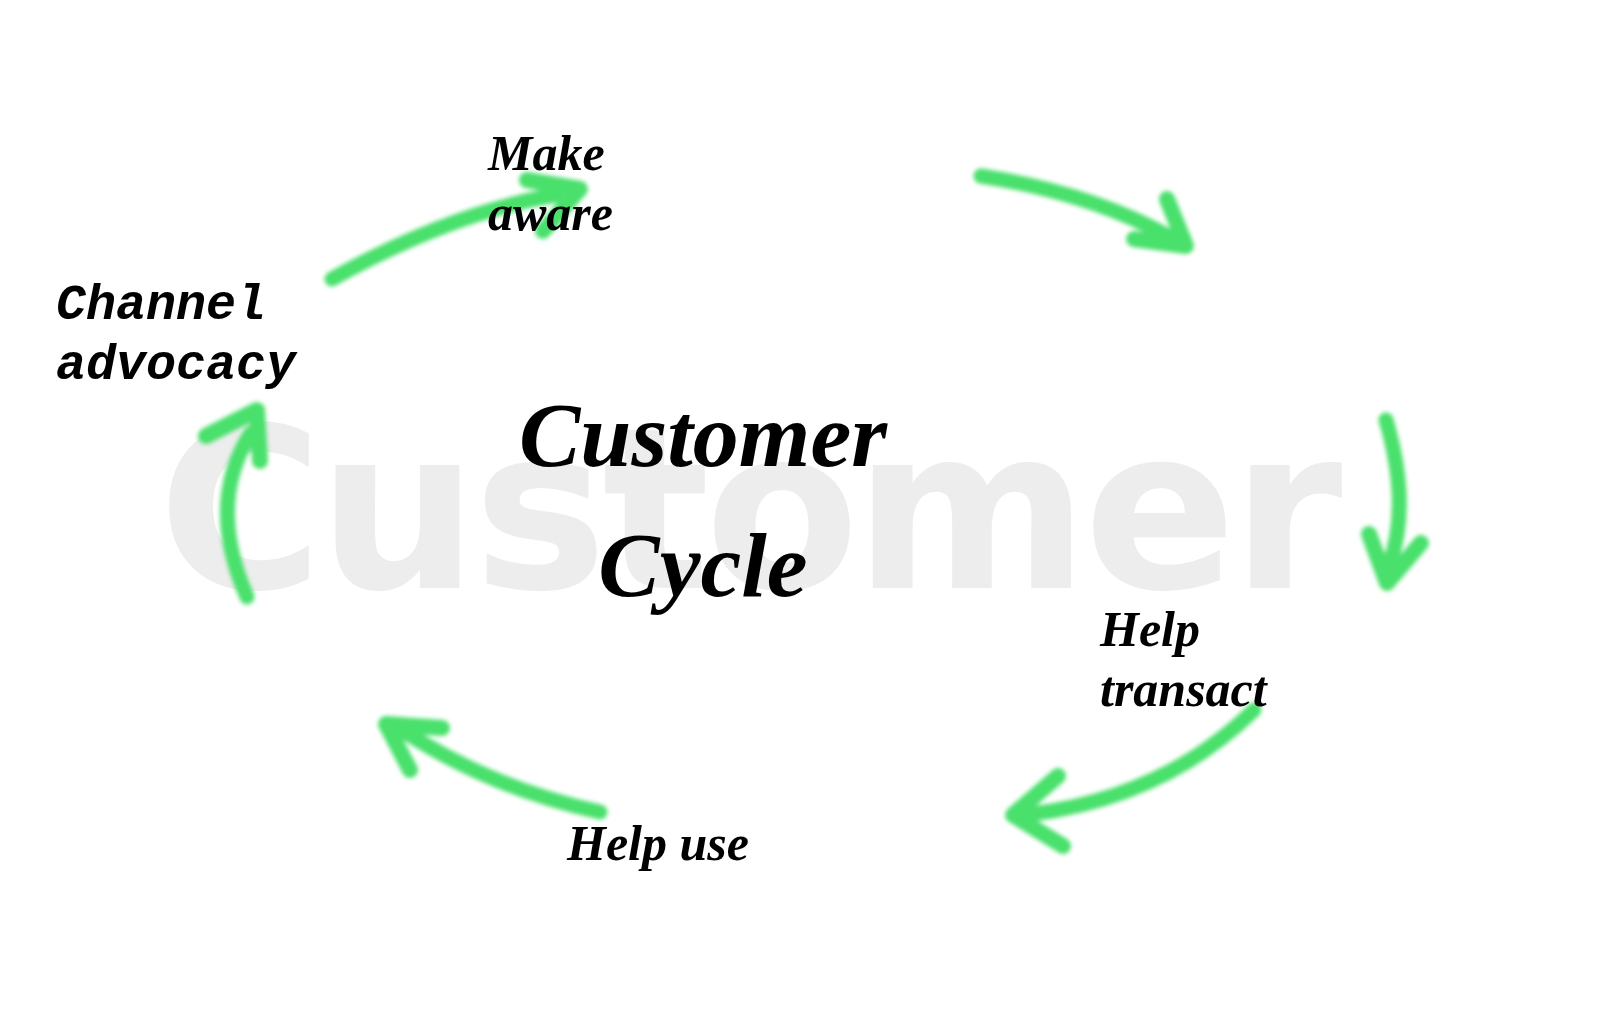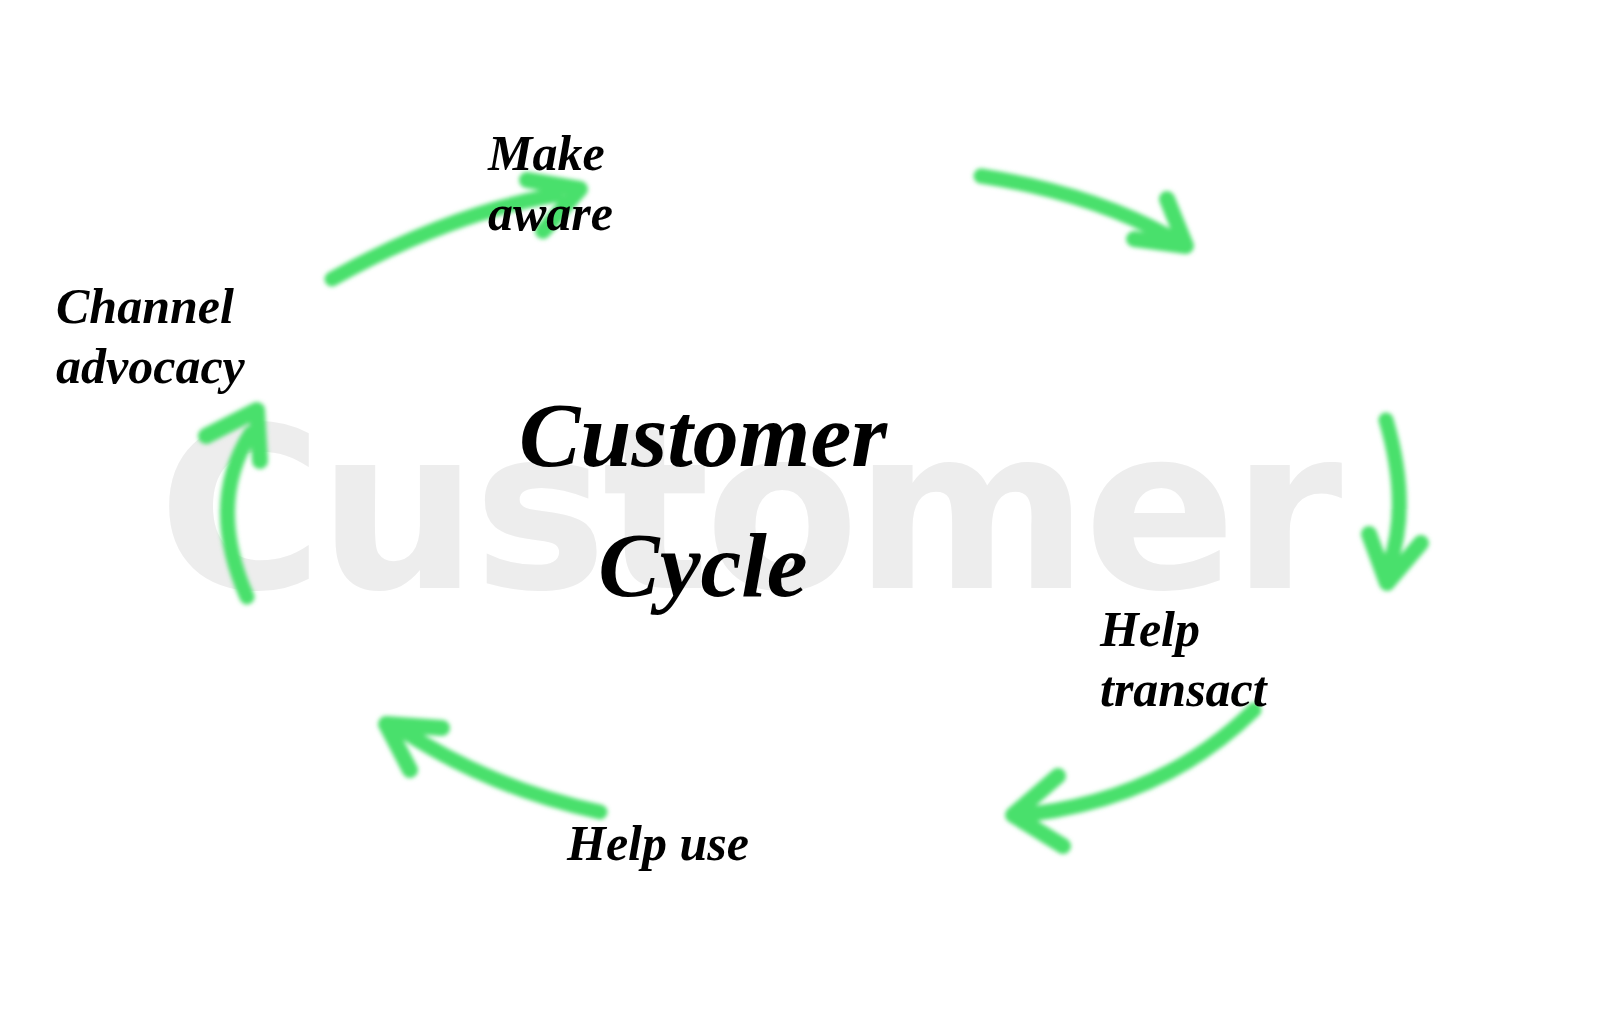--- a/index.html
+++ b/index.html
@@ -45,21 +45,21 @@
     font-size:50px;
     line-height:60px;
     color:var(--text-black);
     white-space:pre-line;
   }
   .label.make-aware{left:488px;top:123px;}
   .label.encourage-to-buy{left:1060px;top:303px;}
   .label.help-transact{left:1100px;top:599px;}
   .label.help-use{left:567px;top:813px;}
   .label.manage-issues{left:80px;top:583px;}
-  .label.channel-advocacy{left:56px;top:276px;}
+  .label.channel-advocacy{left:56px;top:276px;font-family:Liberation Mono, monospace;}
   .title{
     position:absolute;
     left:403px;top:370px;
     width:600px;
     text-align:center;
     font-weight:bold;
     font-style:italic;
     font-size:92px;
     line-height:130px;
     color:var(--text-black);

